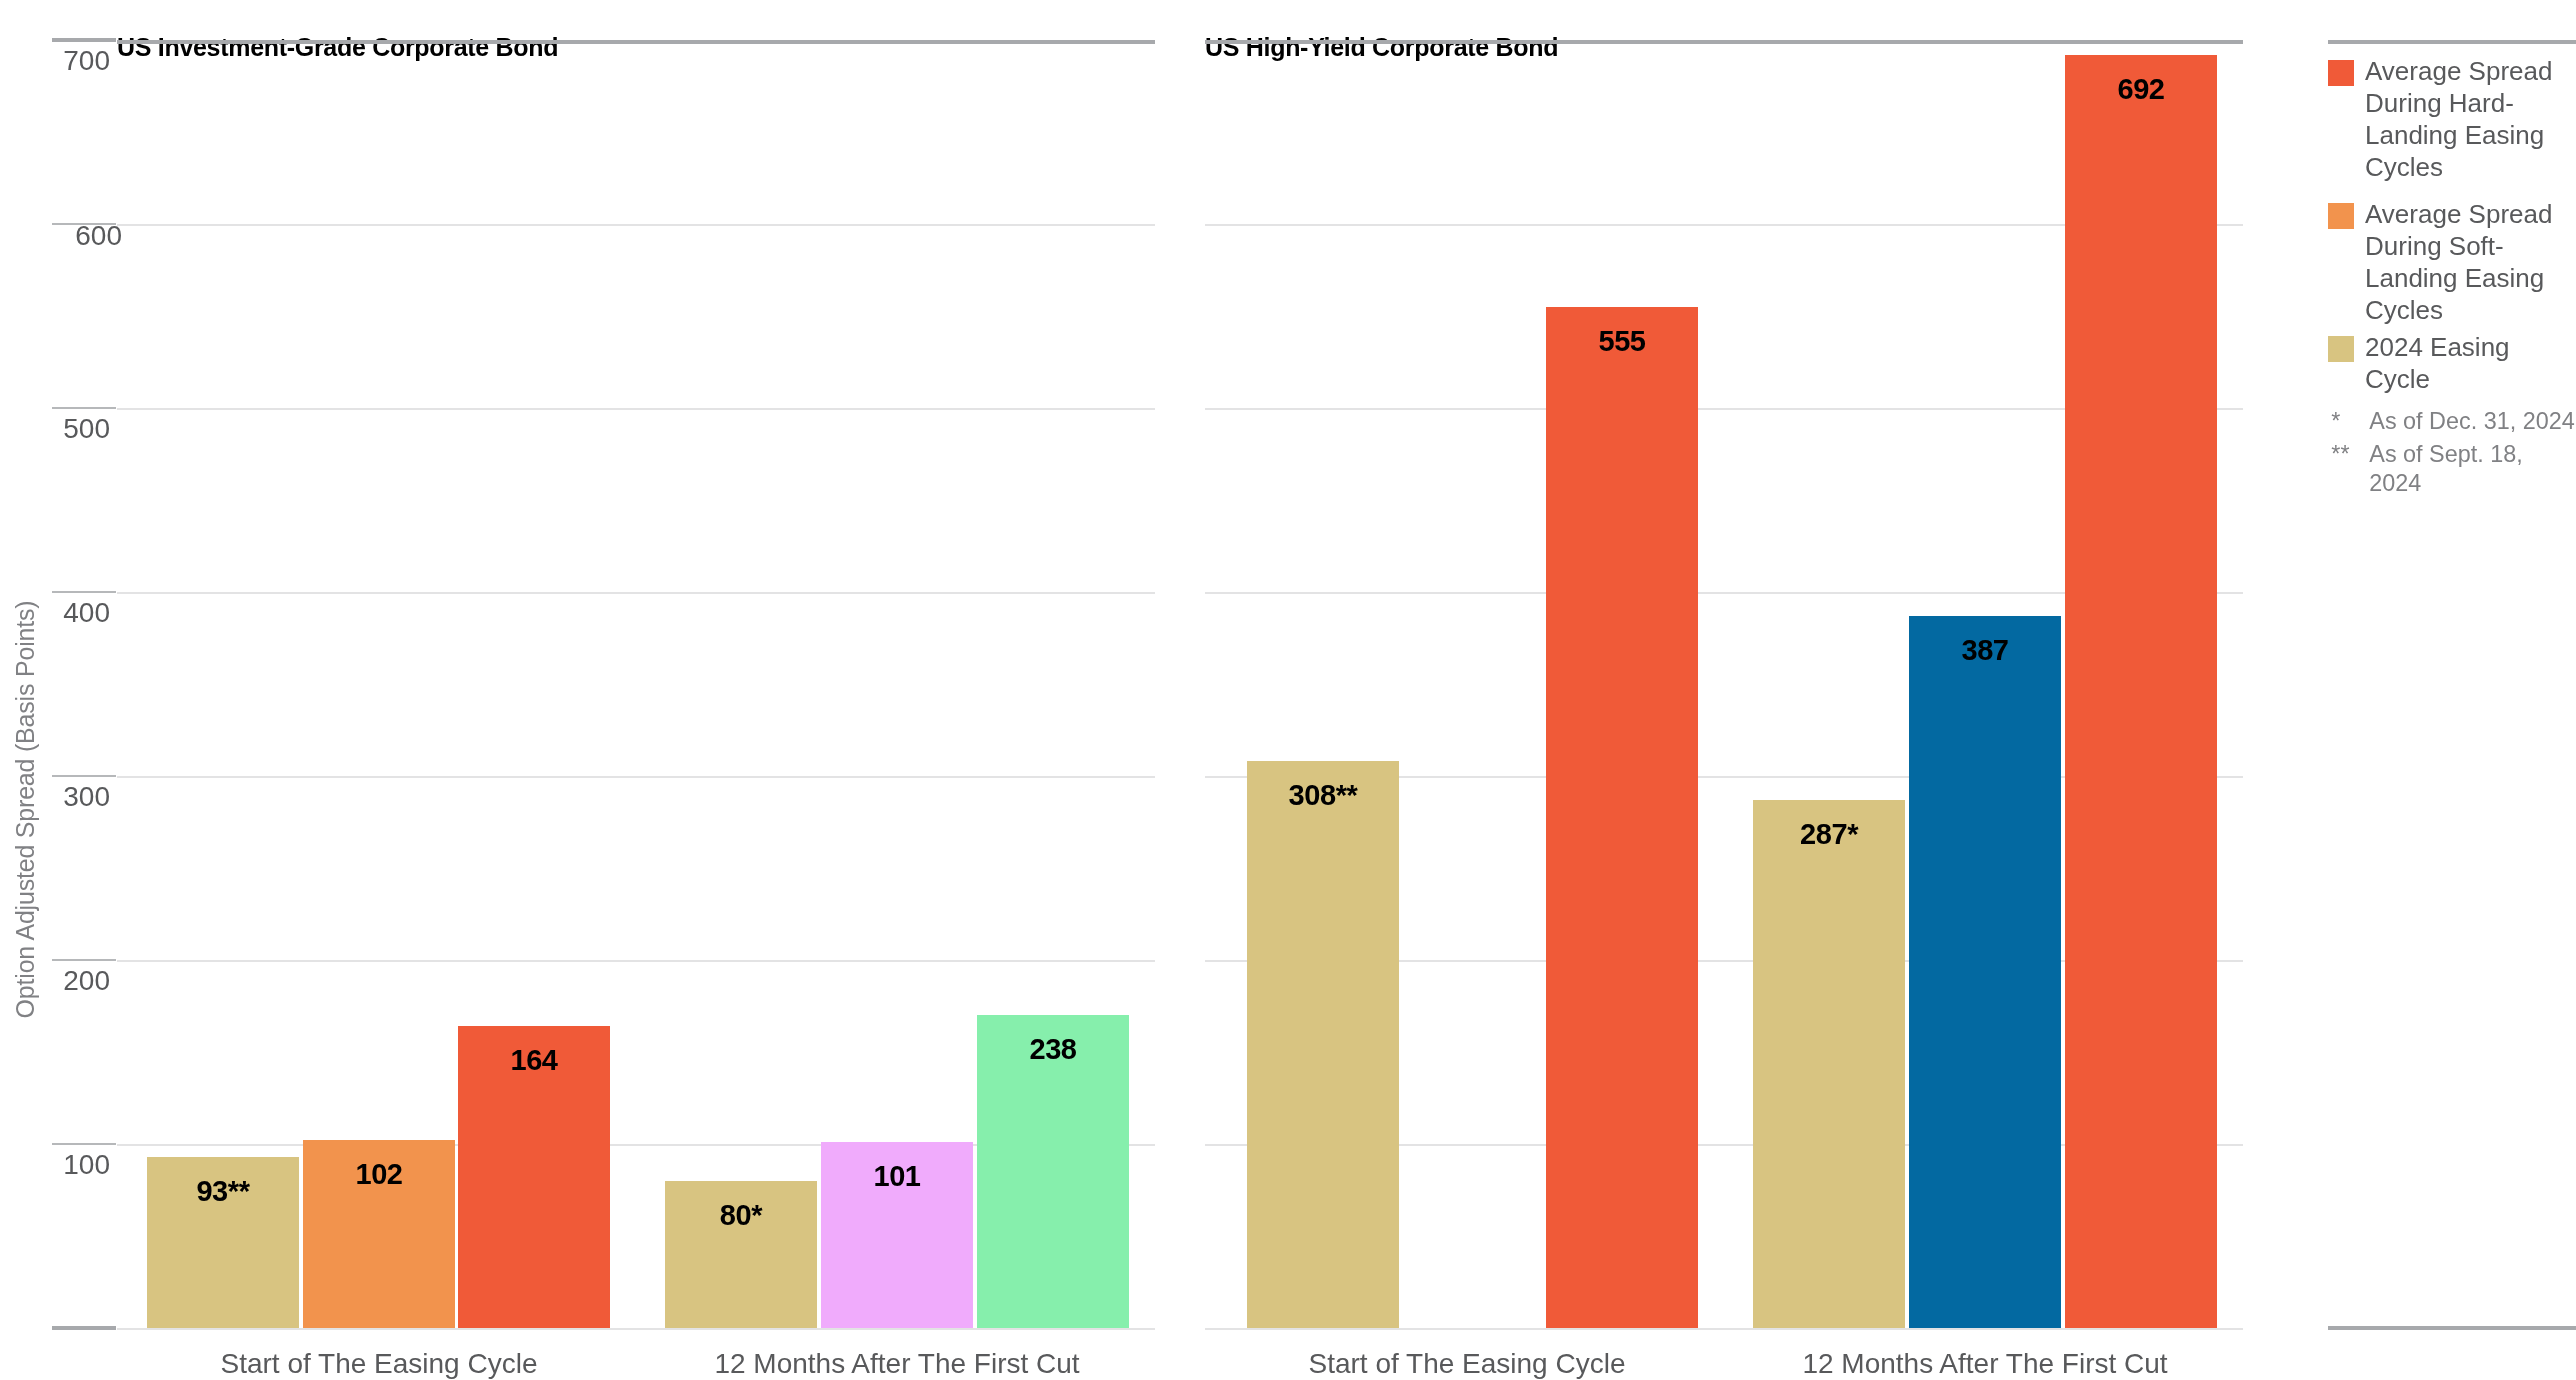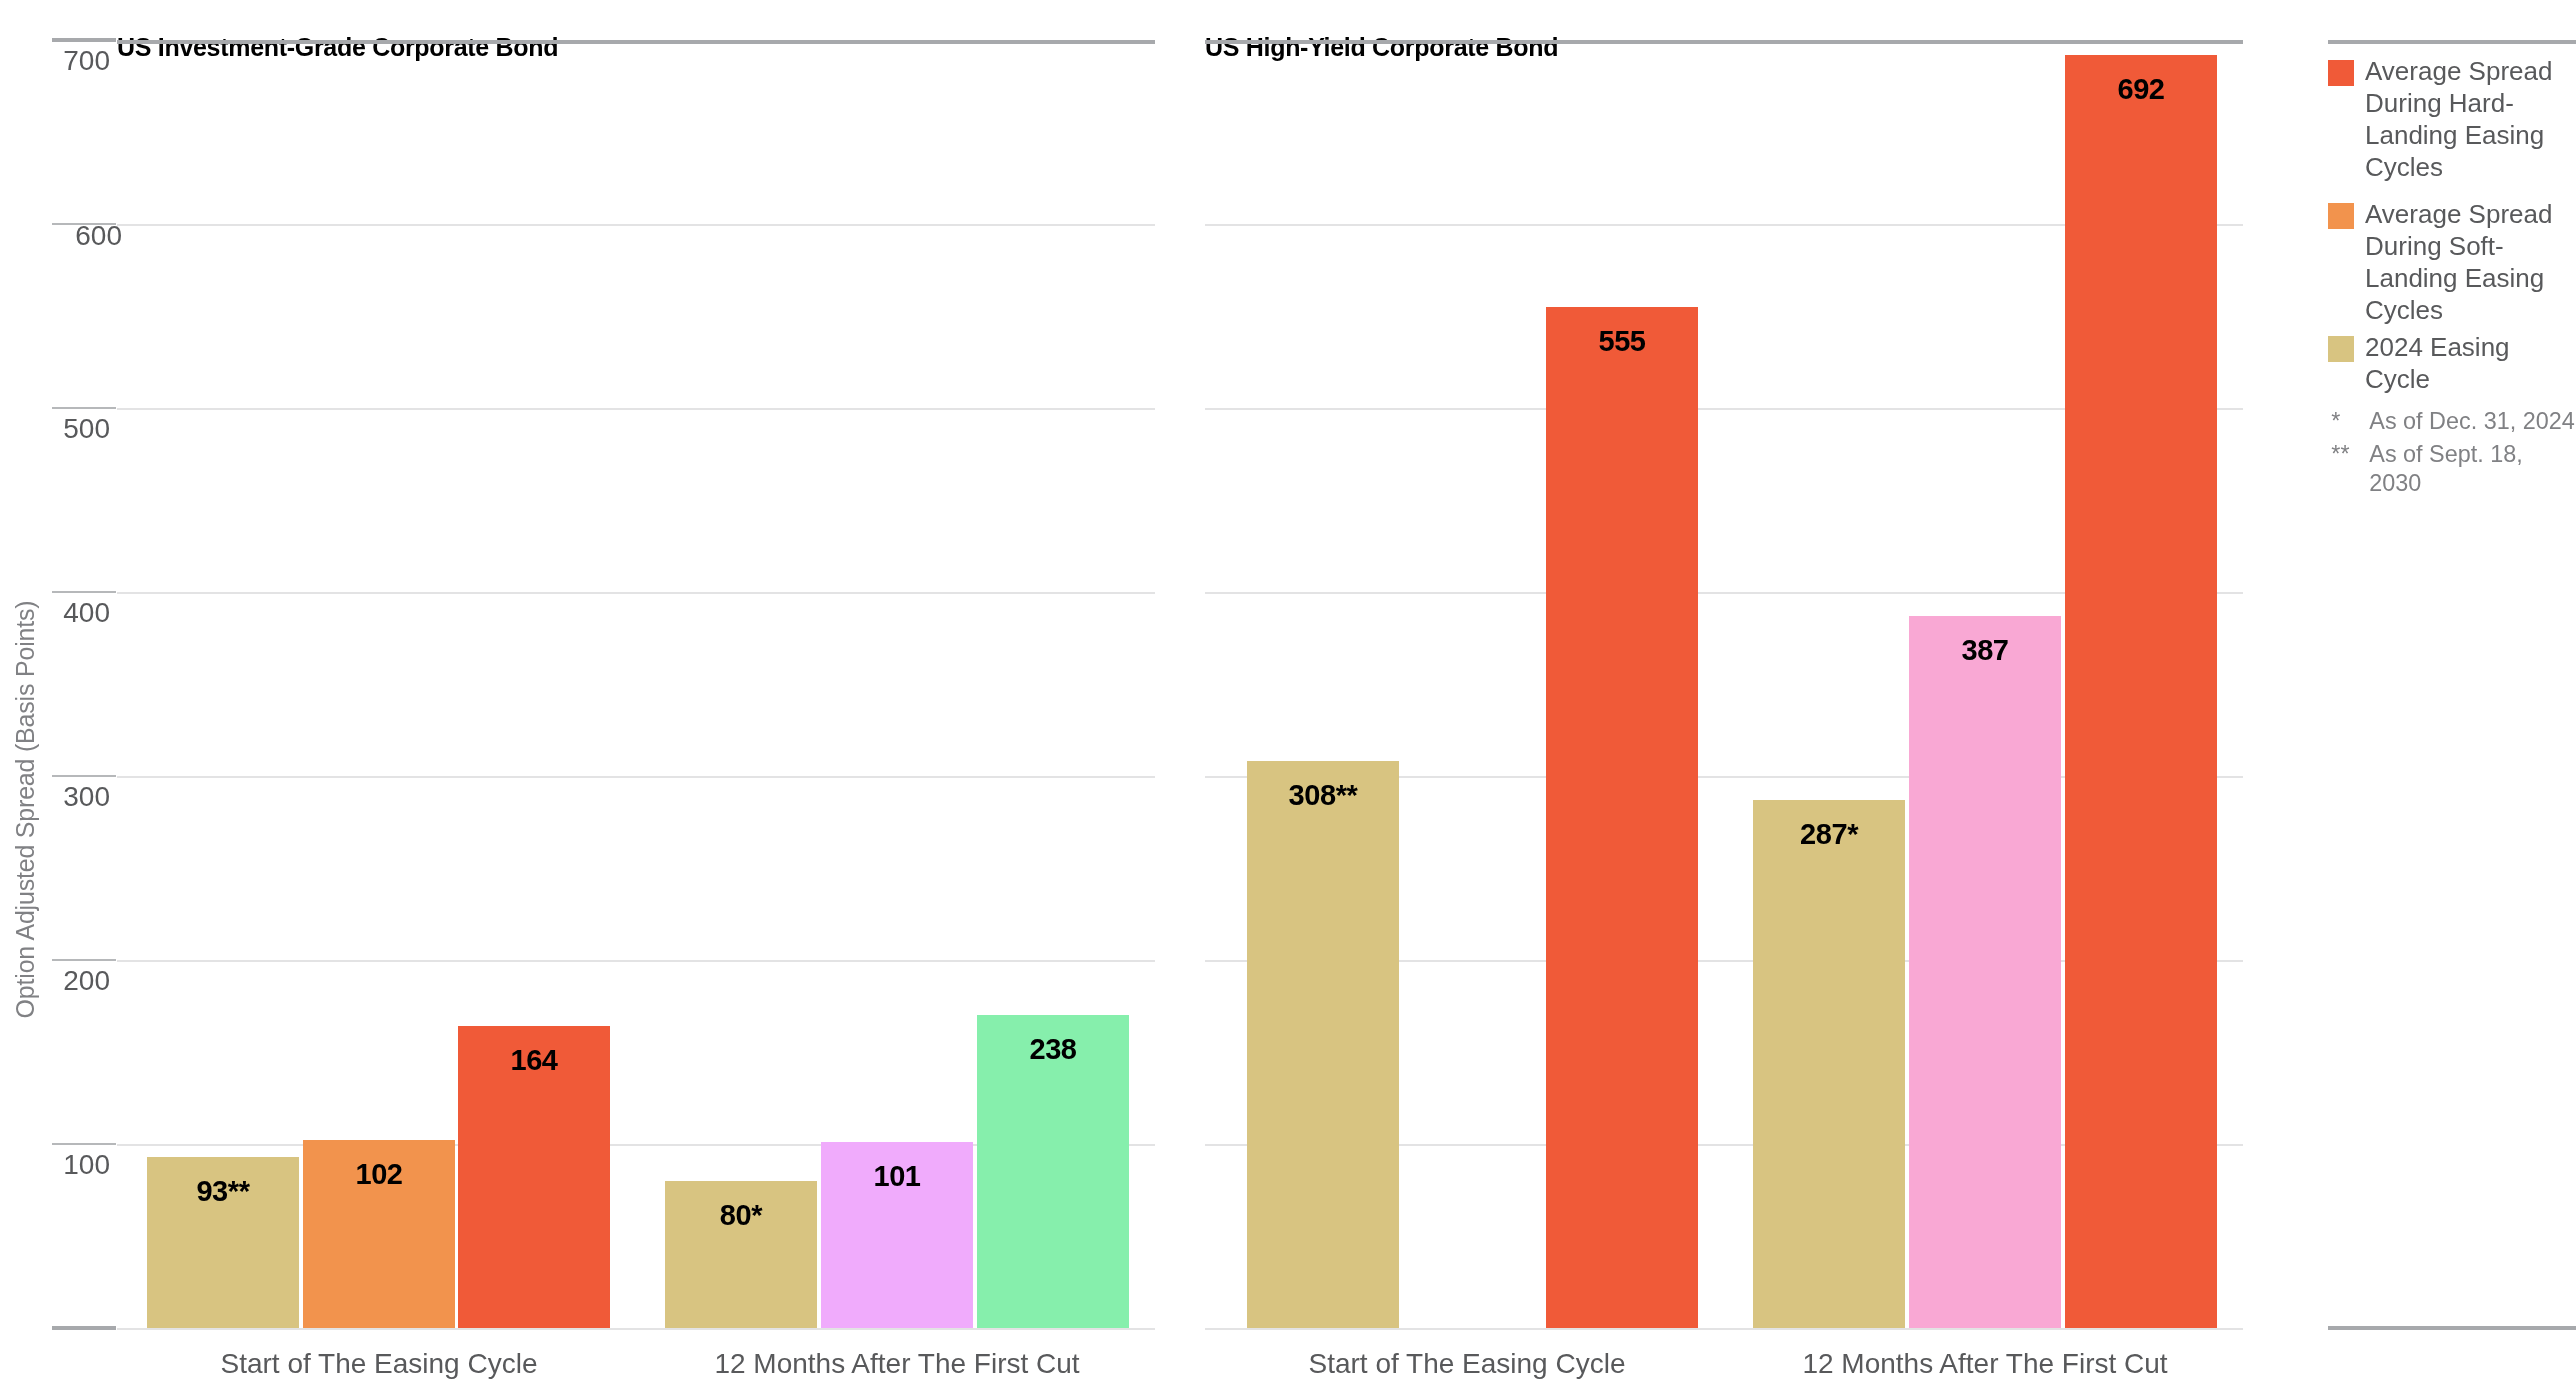--- a/index.html
+++ b/index.html
@@ -261,21 +261,21 @@
           <div class="bar" title="2024 Easing Cycle: 308" style="left: 30px; width: 152px; height: 567px; background: rgb(216, 196, 129); margin-left: 12px;">
             <div class="bar-label" style="top: 18.4px;">308**</div>
           </div>
           <div class="bar" title="Average Spread During Hard-Landing Easing Cycles: 555" style="left: 341px; width: 152px; height: 1021px; background: rgb(240, 90, 56);">
             <div class="bar-label" style="top: 18.4px;">555</div>
           </div>
           <div class="cat-label" style="left: 30px; width: 464px; top: 1308px;">Start of The Easing Cycle</div>
           <div class="bar" title="2024 Easing Cycle: 287" style="left: 548px; width: 152px; height: 528px; background: rgb(216, 196, 129);">
             <div class="bar-label" style="top: 18.4px;">287*</div>
           </div>
-          <div class="bar" title="Average Spread During Soft-Landing Easing Cycles: 387" style="left: 704px; width: 152px; height: 712px; background: #f9a8d4;">
+          <div class="bar" title="Average Spread During Soft-Landing Easing Cycles: 387" style="left: 704px; width: 152px; height: 712px; background: #0369a1;">
             <div class="bar-label" style="top: 18.4px;">387</div>
           </div>
           <div class="bar" title="Average Spread During Hard-Landing Easing Cycles: 692" style="left: 860px; width: 152px; height: 1273px; background: rgb(240, 90, 56);">
             <div class="bar-label" style="top: 18.4px;">692</div>
           </div>
           <div class="cat-label" style="left: 548px; width: 464px; top: 1308px;">12 Months After The First Cut</div>
         </div>
       </div>
     </div>
 
@@ -296,19 +296,19 @@
           <span class="legend-text">2024 Easing Cycle</span>
         </div>
       </div>
     <div id="legend-footnotes">
         <div class="footnote" style="top: 407px; width: 248px;">
           <span class="mark">*</span>
           <span>As of Dec. 31, 2024</span>
         </div>
         <div class="footnote" style="top: 440px; width: 248px;">
           <span class="mark">**</span>
-          <span>As of Sept. 18, 2030</span>
+          <span>As of Sept. 18, 2024</span>
         </div>
       </div>
   </div>
 
 </div>
 
 
 </body></html>

